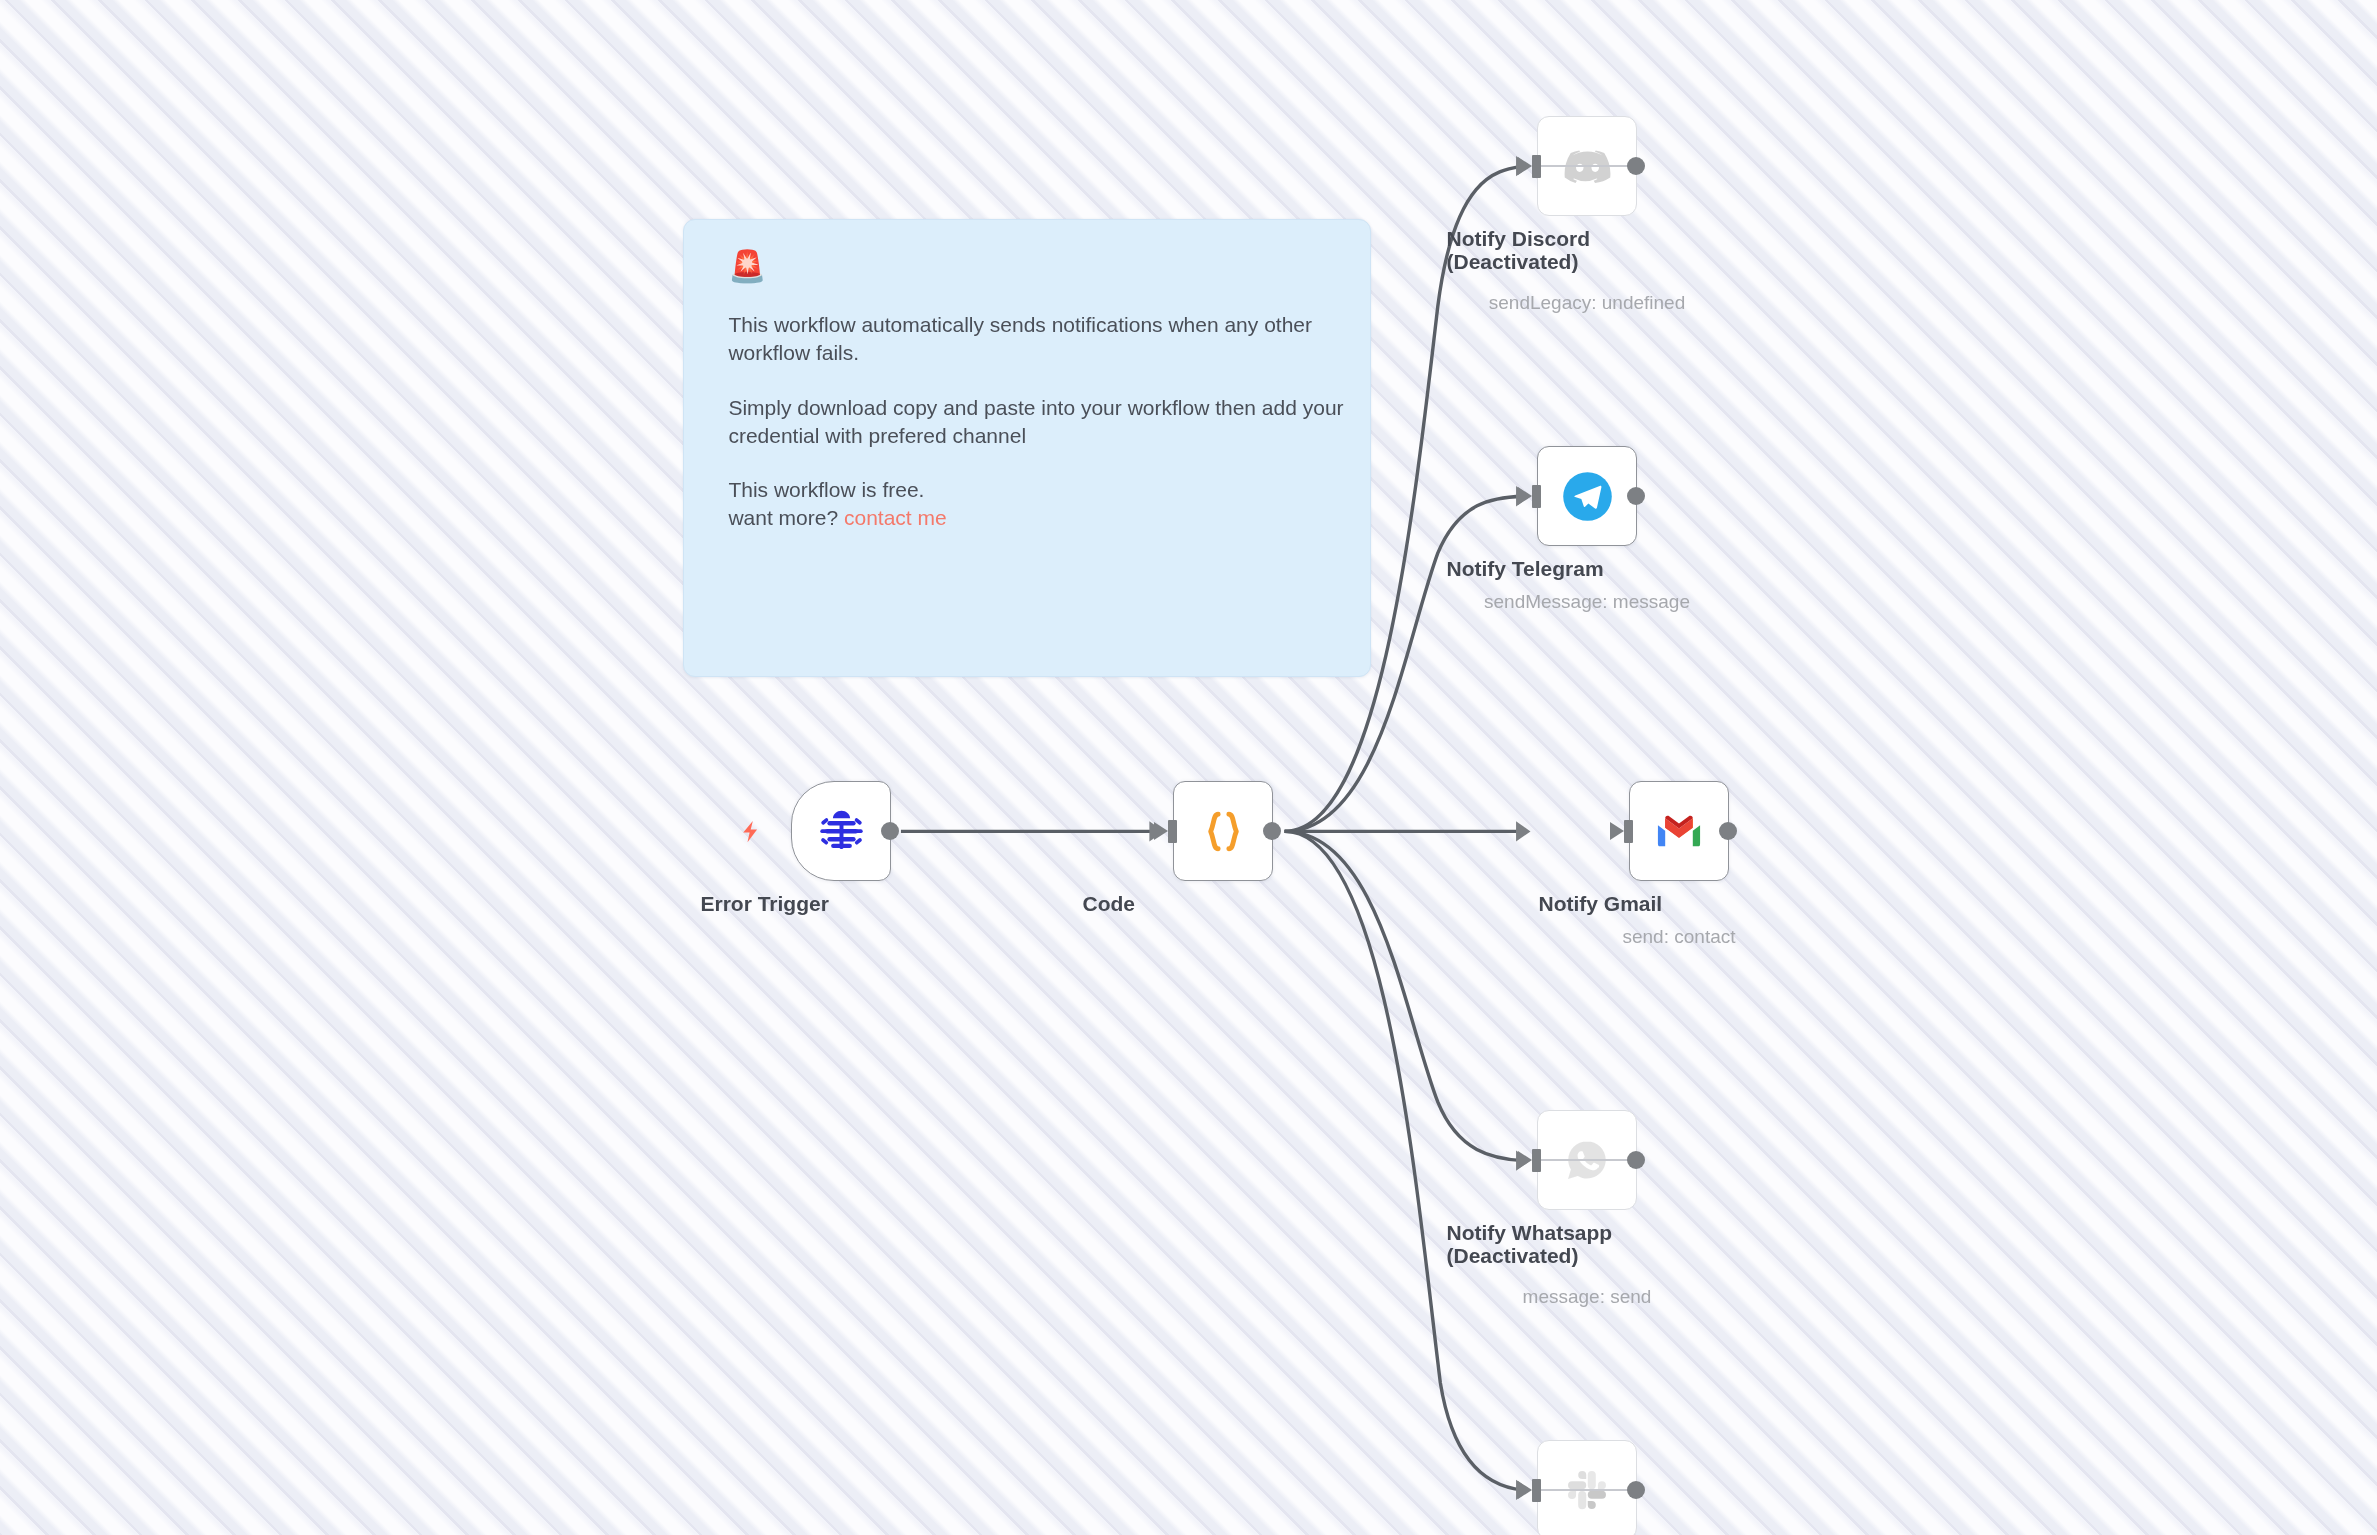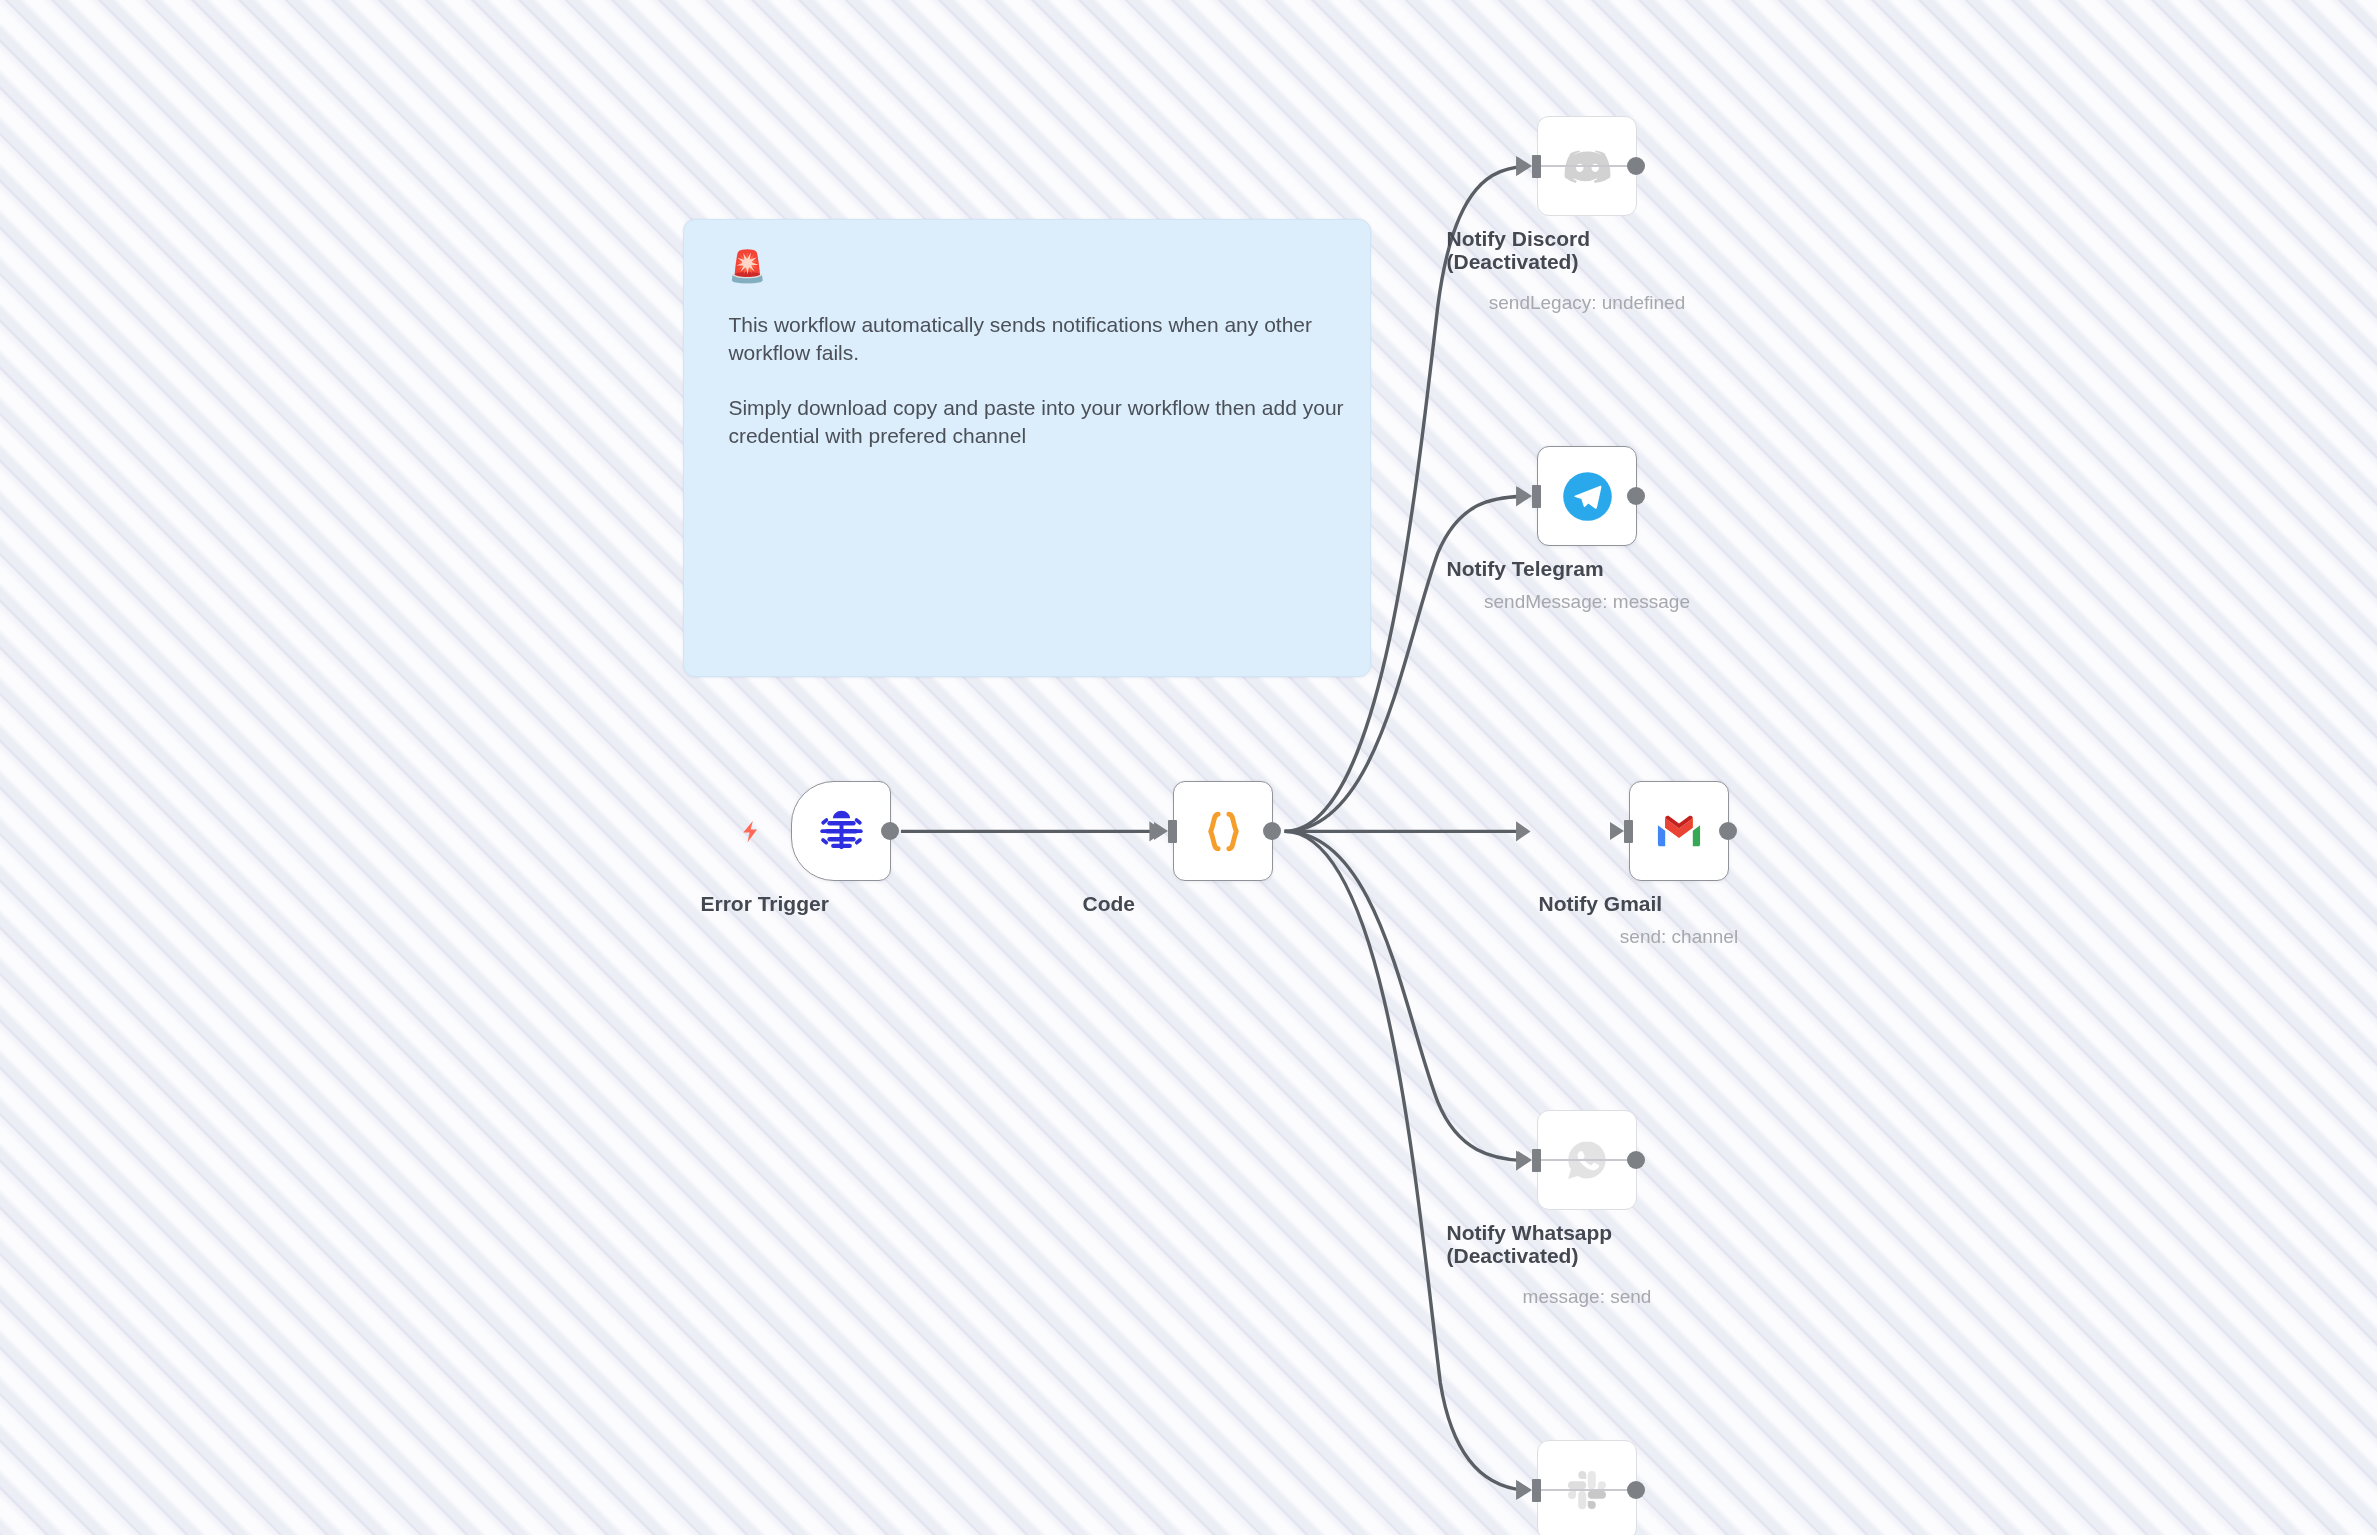--- a/index.html
+++ b/index.html
@@ -217,20 +217,21 @@
     </g>
   </svg>
 
   <div class="sticky">
     <div class="sticky-title">
       <span class="sticky-emoji">🚨</span>
     </div>
     <div class="sticky-body">
       <p class="sticky-p">This workflow automatically sends notifications when any other workflow fails.</p>
       <p class="sticky-p">Simply download copy and paste into your workflow then add your credential with prefered channel</p>
+      <p class="sticky-p"><span>This workflow is free.</span><br><span>want more? </span><a class="lnk" href="#" style="text-decoration:none">contact me</a></p>
     </div>
   </div>
 
   <div class="node" style="left:791px;top:781px">
     <div class="node-box trigger">
       <svg class="bolt" viewBox="0 0 24 24">
         <path fill="currentColor" d="M13 2 L4 13 h6 l-2 9 l9-12 h-6 z"></path>
       </svg>
       <svg class="icon" viewBox="0 0 24 24">
         <g fill="#2d2ee0">
@@ -303,21 +304,21 @@
         <path fill="#4285f4" d="M1.6 17h3.2V8.9L1 6v9.4C1 16.3 1.3 17 1.6 17z"></path>
         <path fill="#34a853" d="M19.2 17h3.2c.4 0 .6-.7.6-1.6V6l-3.8 2.9V17z"></path>
         <path fill="#ea4335" d="M4.8 17V7.3L12 12.2 4.8 2.5V17z"></path>
         <path fill="#fbbc05" d="M19.2 2.5 12 12.2l7.2-4.9v9.7V2.5z"></path>
         <path fill="#ea4335" d="M4.8 7.3 12 12.6l7.2-5.3V2.4L12 7.7 4.8 2.4v4.9z"></path>
         <path fill="#c5221f" d="M4.8 2.4 12 7.7l7.2-5.3c0-.8-.5-1.4-1.2-1.4h-.5L12 5.1 6.5 1h-.5c-.7 0-1.2.6-1.2 1.4z"></path>
       </svg>
       <span class="port-out"></span>
     </div>
     <div class="node-label">Notify Gmail</div>
-    <div class="node-sub one">send: channel</div>
+    <div class="node-sub one">send: contact</div>
   </div>
 
   <div class="node" style="left:1537px;top:1110px">
     <div class="node-box off">
       <span class="port-in-arrow"></span>
       <span class="port-in"></span>
       <svg class="icon sm" viewBox="0 0 24 24">
         <path fill="#25D366" d="M12 2.2C6.6 2.2 2.2 6.6 2.2 12c0 1.8.5 3.5 1.4 4.9L2.1 21.9l5.1-1.5A9.8 9.8 0 0 0 21.8 12c0-5.4-4.4-9.8-9.8-9.8zm5.6 13.8c-.2.7-1.4 1.3-1.9 1.3-.6.1-1.2 0-2.5-.5a12 12 0 0 1-5.4-4.8c-.5-.9-.7-1.7-.7-2.4 0-.8.4-1.4.8-1.8.3-.3.6-.4.9-.4h.5c.2 0 .4 0 .6.5l.8 2c.1.2.1.4 0 .6l-.4.5c-.2.2-.3.3-.1.6a8 8 0 0 0 3.6 3.1c.3.1.5.1.7-.1l.8-1c.2-.2.4-.2.6-.1l2 1c.3.1.4.2.4.4 0 .2 0 .7-.3 1.1z"></path>
       </svg>
       <span class="port-out"></span>

